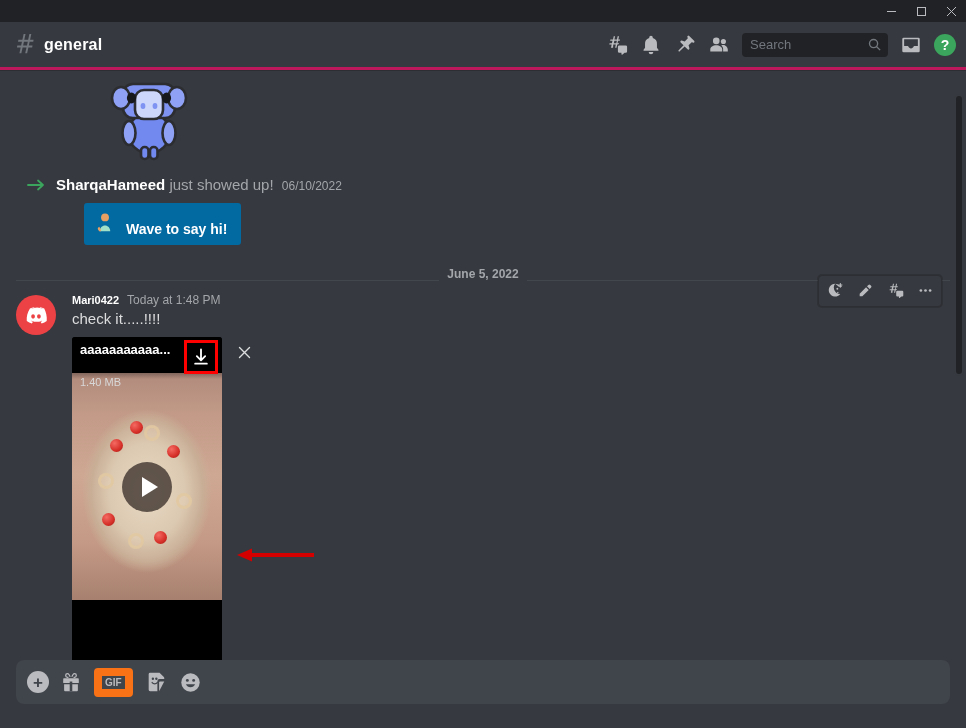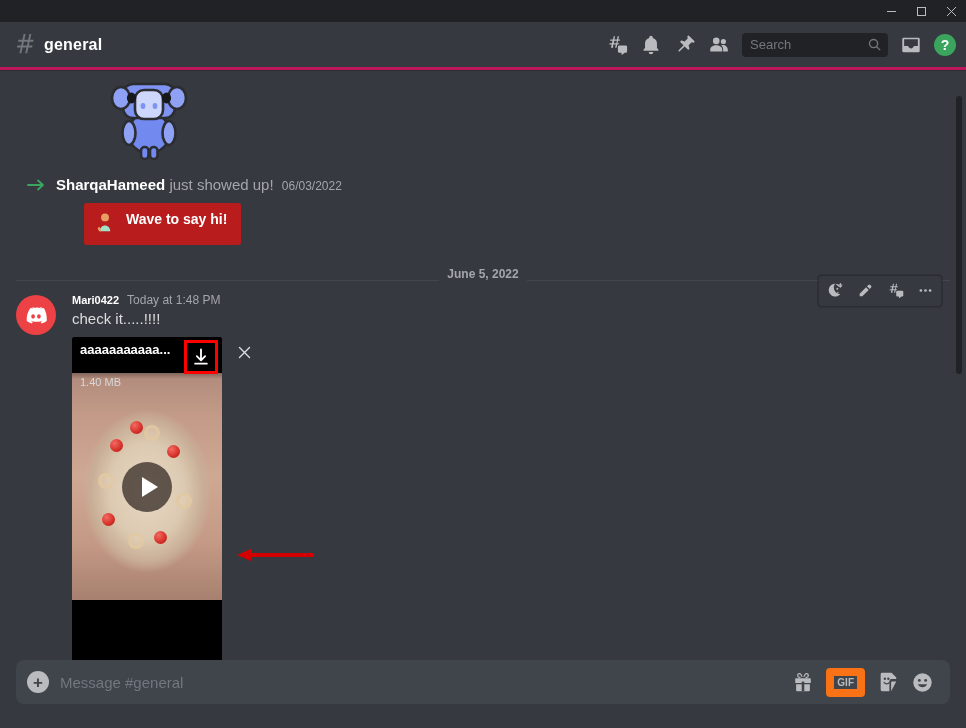--- a/index.html
+++ b/index.html
@@ -101,22 +101,22 @@
     width: 40px; min-width: 40px;
     display: flex; justify-content: center; align-items: center;
     color: #3ba55d;
   }
   .join-text { font-size: 15px; color: #dcddde; line-height: 1.3; }
   .join-user { color: #fff; font-weight: bold; }
   .join-rest { color: #a3a6aa; }
   .join-date { color: #a3a6aa; font-size: 12px; margin-left: 4px; }
   .wave-btn {
     margin: 8px 0 0 68px;
-    display: inline-flex; align-items: flex-start; gap: 10px;
-    background: #b91c1c; border-radius: 3px;
+    display: inline-flex; align-items: flex-end; gap: 10px;
+    background: #0369a1; border-radius: 3px;
     padding: 8px 14px 8px 10px;
     cursor: pointer;
   }
   .wave-label { color: #fff; font-weight: bold; font-size: 14px; }
 
   
   .date-div {
     display: flex; align-items: flex-end;
     margin: 22px 16px 0 16px;
   }
@@ -412,21 +412,21 @@
 
         <div class="join-row">
           <span class="join-arrow">
             <svg width="18" height="14" viewBox="0 0 18 14" fill="none" stroke="currentColor" stroke-width="1.8" stroke-linecap="round" stroke-linejoin="round">
               <path d="M1 7h14M11 2.5 16 7l-5 4.5"></path>
             </svg>
           </span>
           <span class="join-text">
             <span class="join-user">SharqaHameed</span>
             <span class="join-rest">just showed up!</span>
-            <span class="join-date">06/03/2022</span>
+            <span class="join-date">06/10/2022</span>
           </span>
         </div>
 
         <div class="wave-btn">
           <span>
             <svg width="22" height="22" viewBox="0 0 24 24">
               <circle cx="12" cy="7" r="4.3" fill="#e8a062"></circle>
               <path d="M6.3 22c0-3.6 2.6-6.2 5.7-6.2s5.7 2.6 5.7 6.2H6.3Z" fill="#9fe0c8"></path>
               <path d="M5.6 17.2c-.9.6-1.5 1.5-1.5 2.4l1.5 2.4h2.1l-.8-3.1-1.3-1.7Z" fill="#e8a062"></path>
             </svg>
@@ -534,21 +534,20 @@
     </div>
 
     <div class="scrollbar"></div>
   </div>
 
   <div class="composer-wrap">
     <div class="composer">
       <div class="plus-btn">
         <div class="plus-circle">+</div>
       </div>
-      <div class="composer-input">Message #general</div>
       <div class="composer-icons">
         <div class="cicon">
           <svg width="22" height="22" viewBox="0 0 24 24" fill="currentColor">
             <path d="M3.5 11h17v2.2h-17V11Zm1 3.4h15V21a1 1 0 0 1-1 1h-13a1 1 0 0 1-1-1v-6.6Z"></path>
             <rect x="10.6" y="11" width="2.8" height="11" fill="#40444b"></rect>
             <path d="M8.2 2.2c1.6 0 2.9 2 3.5 4.2h-1.5C9.7 4.9 9 3.6 8.2 3.6a1.3 1.3 0 0 0 0 2.6h1v1.4h-1a2.7 2.7 0 1 1 0-5.4Zm7.6 0a2.7 2.7 0 1 1 0 5.4h-1V6.2h1a1.3 1.3 0 0 0 0-2.6c-.8 0-1.5 1.3-2 2.8h-1.5c.6-2.2 1.9-4.2 3.5-4.2Z"></path>
             <rect x="3.5" y="8" width="17" height="3.4" rx=".8"></rect>
           </svg>
         </div>
         <div class="cicon">

